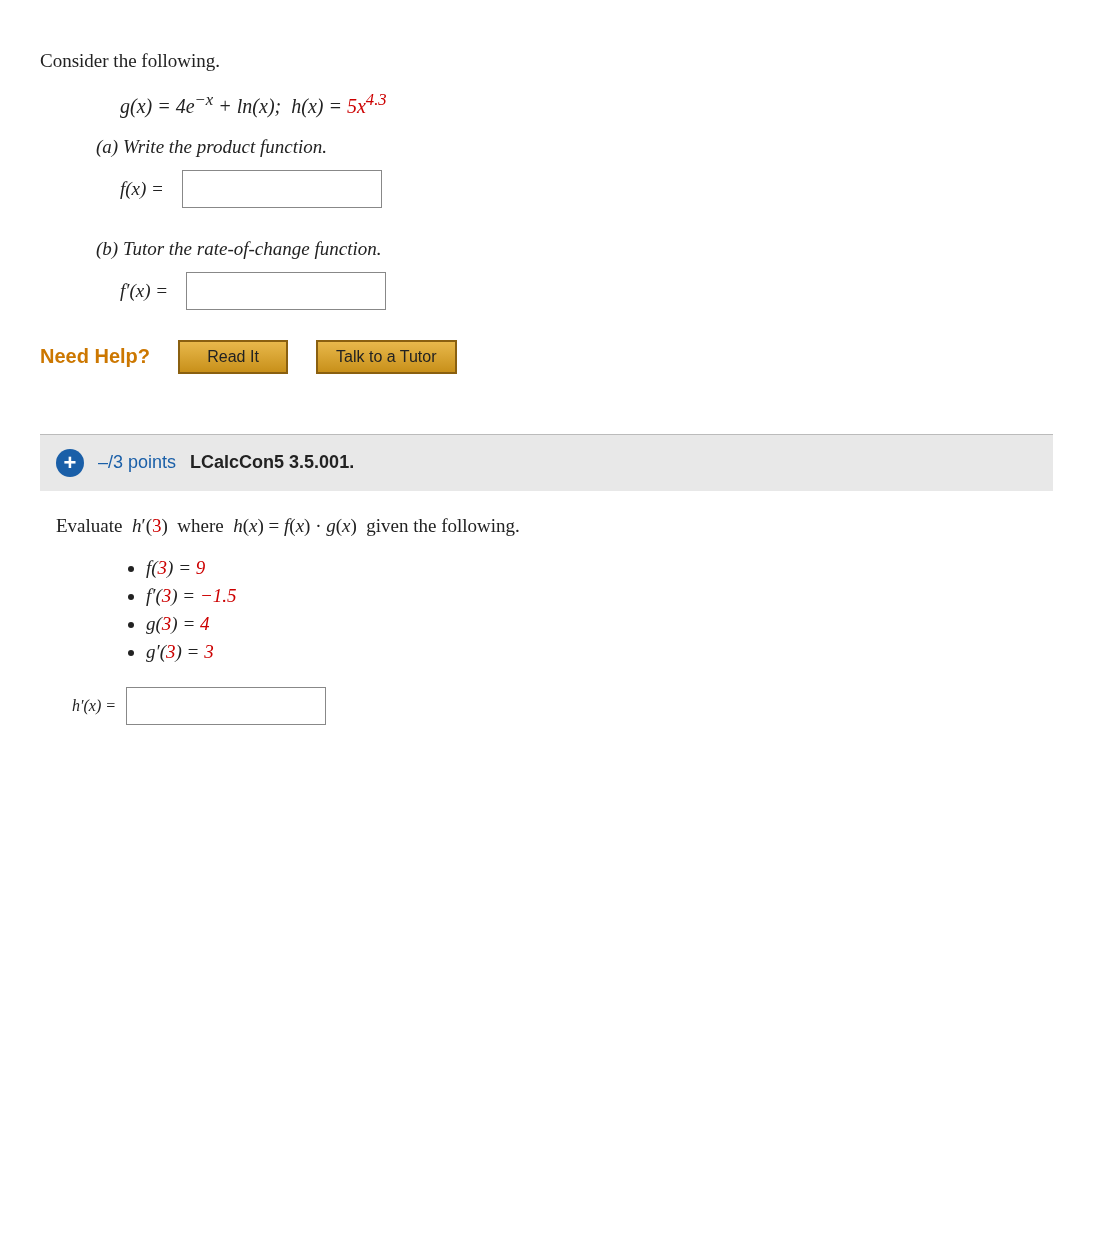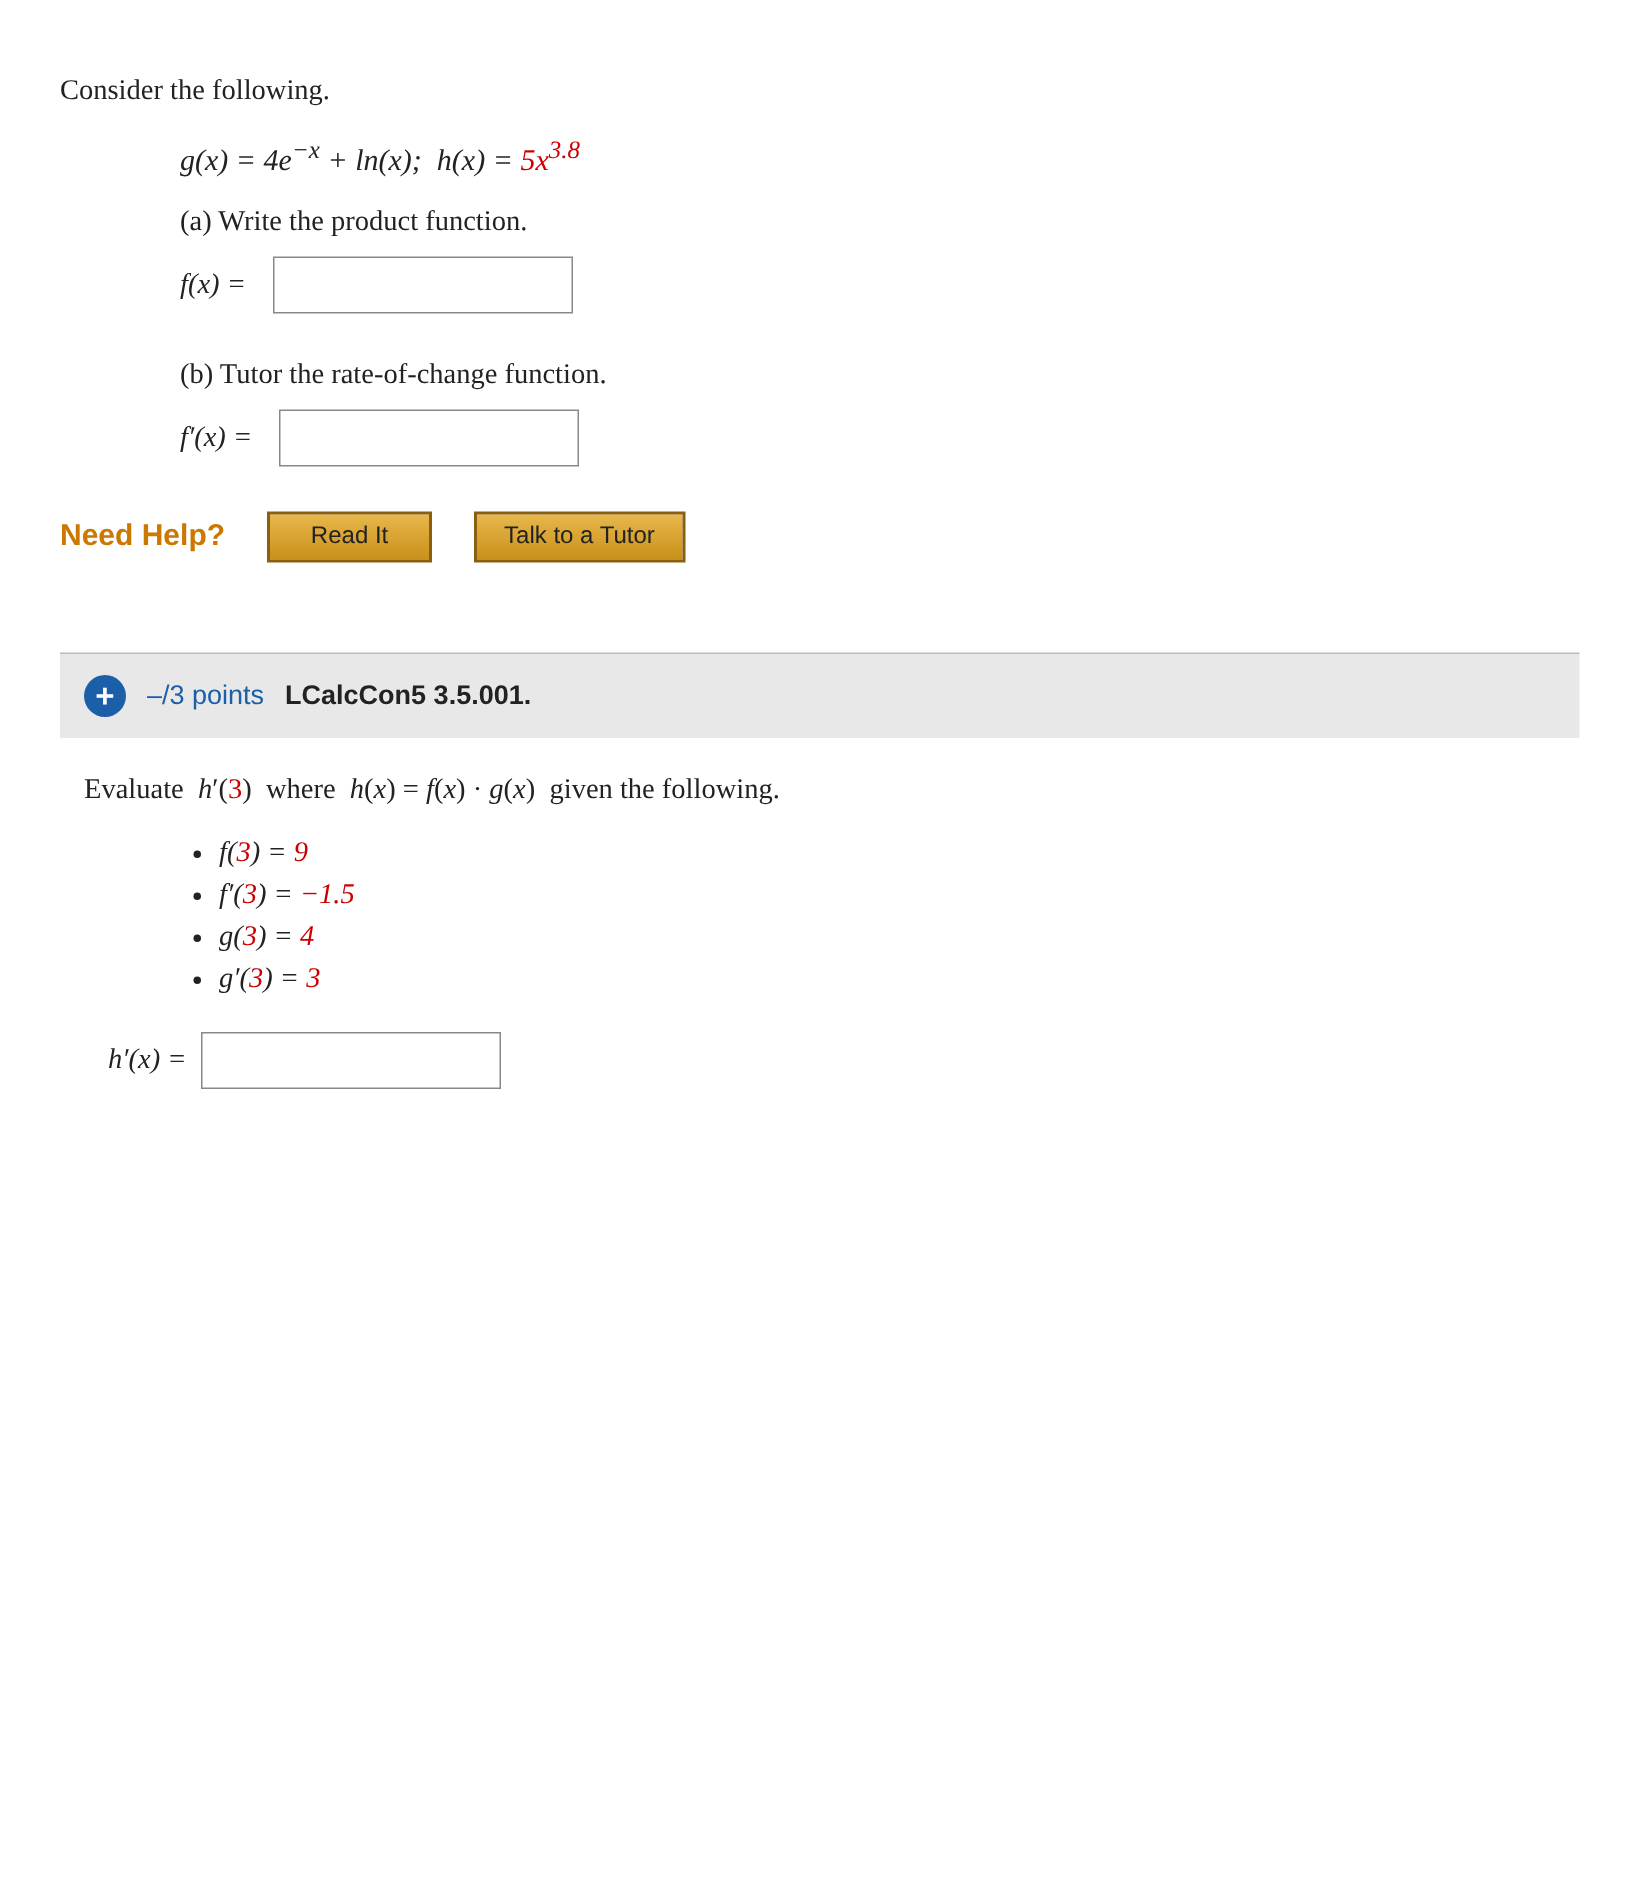--- a/index.html
+++ b/index.html
@@ -24,22 +24,23 @@
     .math-line {
       font-style: italic;
       font-size: 20px;
       margin-left: 80px;
       margin-bottom: 18px;
     }
     .math-line .red {
       color: #cc0000;
     }
     .part-label {
-      font-size: 19px;
-      margin-left: 80px;
+      font-style: italic;
+      font-size: 19px;
+      margin-left: 56px;
       margin-bottom: 12px;
     }
     .input-row {
       display: flex;
       align-items: center;
       margin-left: 80px;
       margin-bottom: 30px;
     }
     .input-label {
       font-style: italic;
@@ -140,39 +141,39 @@
       margin-bottom: 6px;
     }
     .bullet-list li .red { color: #cc0000; }
     .hprime-row {
       display: flex;
       align-items: center;
       margin-left: 16px;
     }
     .hprime-label {
       font-style: italic;
-      font-size: 19px;
+      font-size: 16px;
       margin-right: 10px;
       white-space: nowrap;
     }
     sup {
       font-style: italic;
     }
   </style>
 </head>
 <body>
 
 <div class="page-wrapper">
 
   <div class="section-top">
 
     <div class="consider-text">Consider the following.</div>
 
     <div class="math-line">
-      <span><i>g</i>(<i>x</i>) = 4<i>e</i><sup>−<i>x</i></sup> + ln(<i>x</i>);&nbsp;&nbsp;<i>h</i>(<i>x</i>) = <span class="red">5<i>x</i><sup>3.8</sup></span></span>
+      <span><i>g</i>(<i>x</i>) = 4<i>e</i><sup>−<i>x</i></sup> + ln(<i>x</i>);&nbsp;&nbsp;<i>h</i>(<i>x</i>) = <span class="red">5<i>x</i><sup>4.3</sup></span></span>
     </div>
 
     <div class="part-label">(a) Write the product function.</div>
     <div class="input-row">
       <span class="input-label"><i>f</i>(<i>x</i>) =</span>
       <input class="math-input" type="text" value="" style="">
     </div>
 
     <div class="part-label">(b) Tutor the rate-of-change function.</div>
     <div class="input-row">

